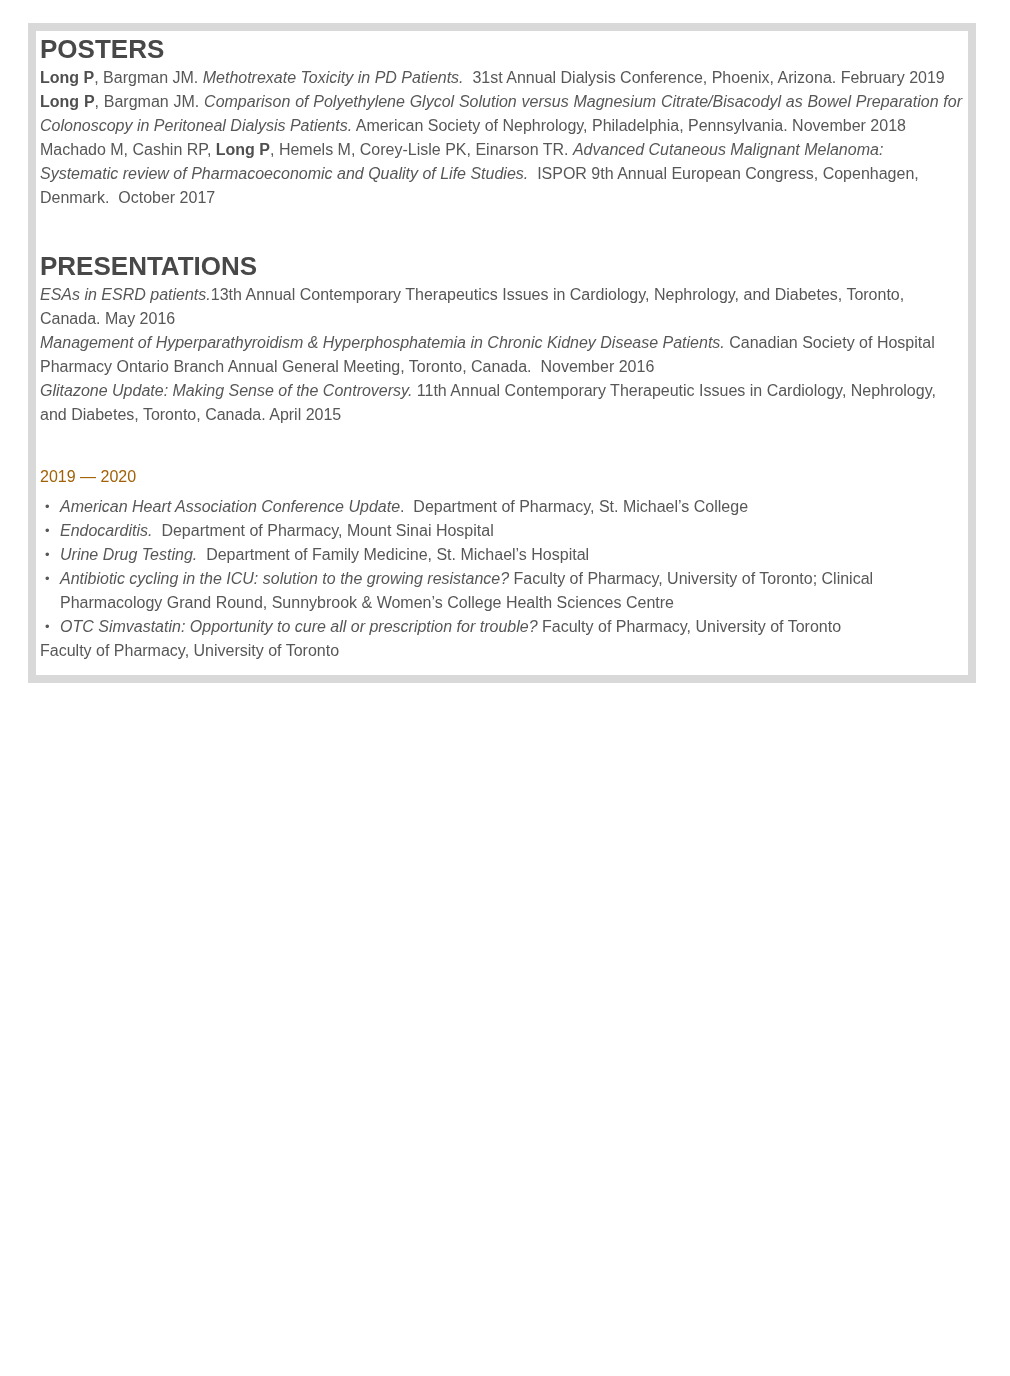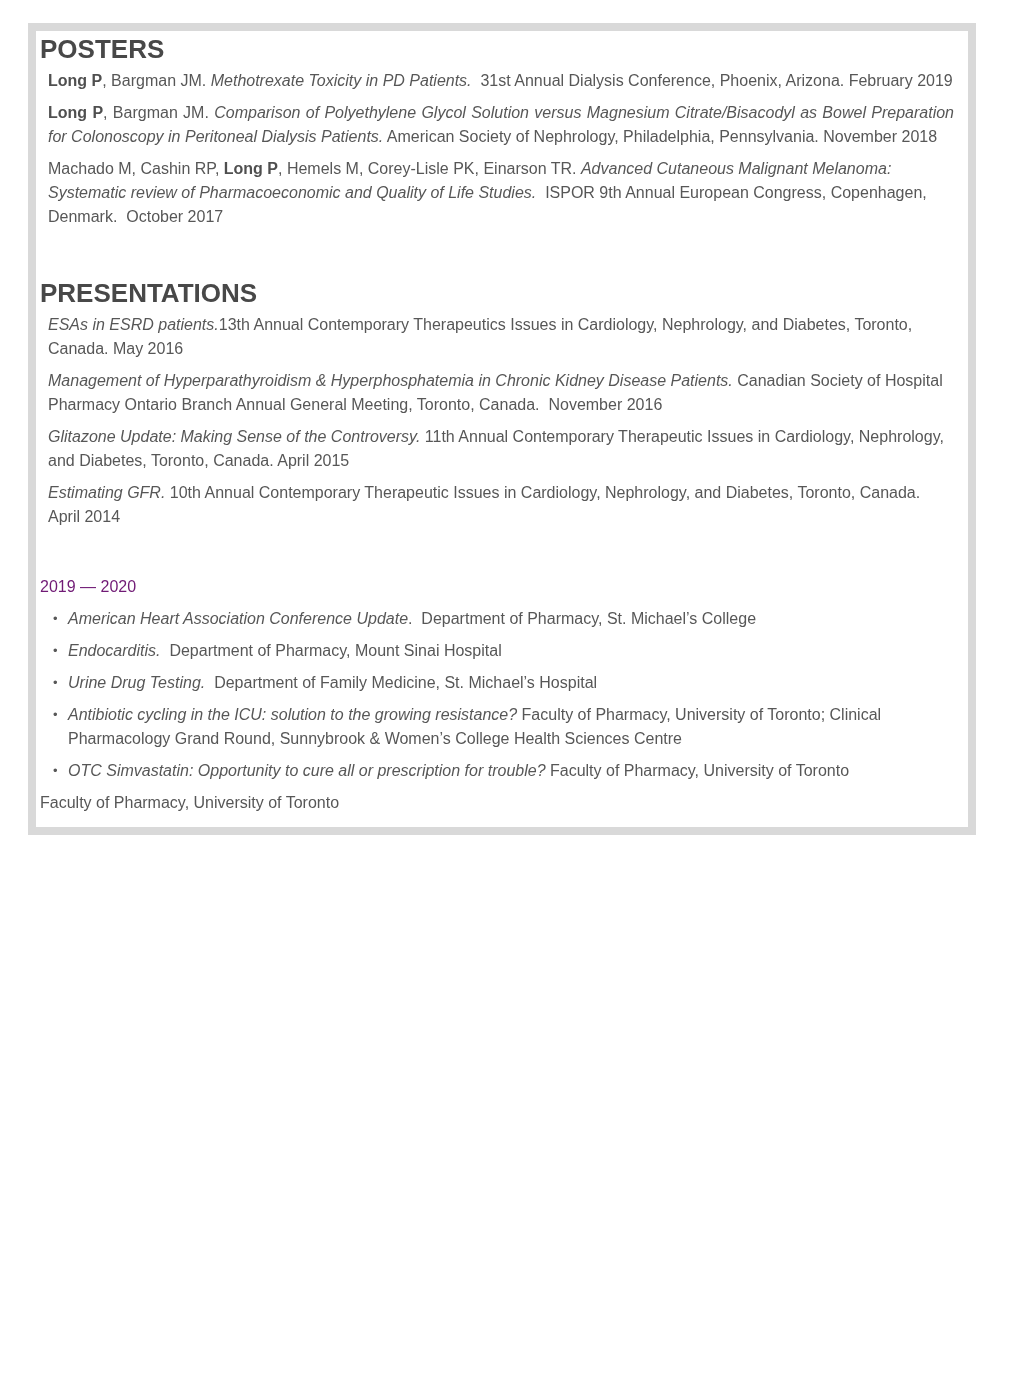--- a/index.html
+++ b/index.html
@@ -29,21 +29,21 @@
     line-height: 24px;
   }
   .sec-heading {
     font-size: 26px;
     font-weight: bold;
     color: #484848;
     margin: 0 0 5px 0;
     line-height: 24px;
   }
   .entry {
-    margin: 8px;
+    margin: 0;
     white-space: pre-wrap;
   }
   .entry.justify {
     text-align: justify;
     white-space: normal;
   }
   .b { font-weight: bold; color: #4f4f4f; }
   .i { font-style: italic; }
   .section-gap { height: 44px; }
   .section-gap.big { height: 38px; }
@@ -52,21 +52,21 @@
     justify-content: space-between;
     align-items: baseline;
     margin: 0 0 6px 0;
   }
   .subhead-title {
     font-weight: bold;
     color: #4f4f4f;
   }
   .subhead-dates {
     margin-right: 36px;
-    color: #701a75;
+    color: #a16207;
   }
   .entry.bullet {
     position: relative;
     padding-left: 20px;
   }
   .entry.bullet::before {
     content: "\2022";
     position: absolute;
     left: 5px;
     top: 0;
@@ -89,21 +89,20 @@
         <p class="entry"><span>Machado M, Cashin RP, </span><span class="b">Long P</span><span>, Hemels M, Corey-Lisle PK, Einarson TR. </span><span class="i">Advanced Cutaneous Malignant Melanoma: Systematic review of Pharmacoeconomic and Quality of Life Studies.</span><span>  ISPOR 9th Annual European Congress, Copenhagen, Denmark.  October 2017</span></p>
       </div>
 
     <div class="section-gap"></div>
 
     <h1 class="sec-heading">PRESENTATIONS</h1>
     <div id="presentations-list">
         <p class="entry"><span class="i">ESAs in ESRD patients.</span><span>13th Annual Contemporary Therapeutics Issues in Cardiology, Nephrology, and Diabetes, Toronto, Canada. May 2016</span></p>
         <p class="entry"><span class="i">Management of Hyperparathyroidism &amp; Hyperphosphatemia in Chronic Kidney Disease Patients.</span><span> Canadian Society of Hospital Pharmacy Ontario Branch Annual General Meeting, Toronto, Canada.  November 2016</span></p>
         <p class="entry"><span class="i">Glitazone Update: Making Sense of the Controversy.</span><span> 11th Annual Contemporary Therapeutic Issues in Cardiology, Nephrology, and Diabetes, Toronto, Canada. April 2015</span></p>
-        <p class="entry"><span class="i">Estimating GFR.</span><span> 10th Annual Contemporary Therapeutic Issues in Cardiology, Nephrology, and Diabetes, Toronto, Canada. April 2014</span></p>
       </div>
 
     <div class="section-gap big"></div>
 
     <div class="subhead-row">
       <span class="subhead-dates">2019 — 2020</span>
     </div>
     <div id="pharmd-bullets">
         <p class="entry bullet"><span class="i">American Heart Association Conference Update</span><span>.  Department of Pharmacy, St. Michael’s College</span></p>
         <p class="entry bullet"><span class="i">Endocarditis.</span><span>  Department of Pharmacy, Mount Sinai Hospital</span></p>

